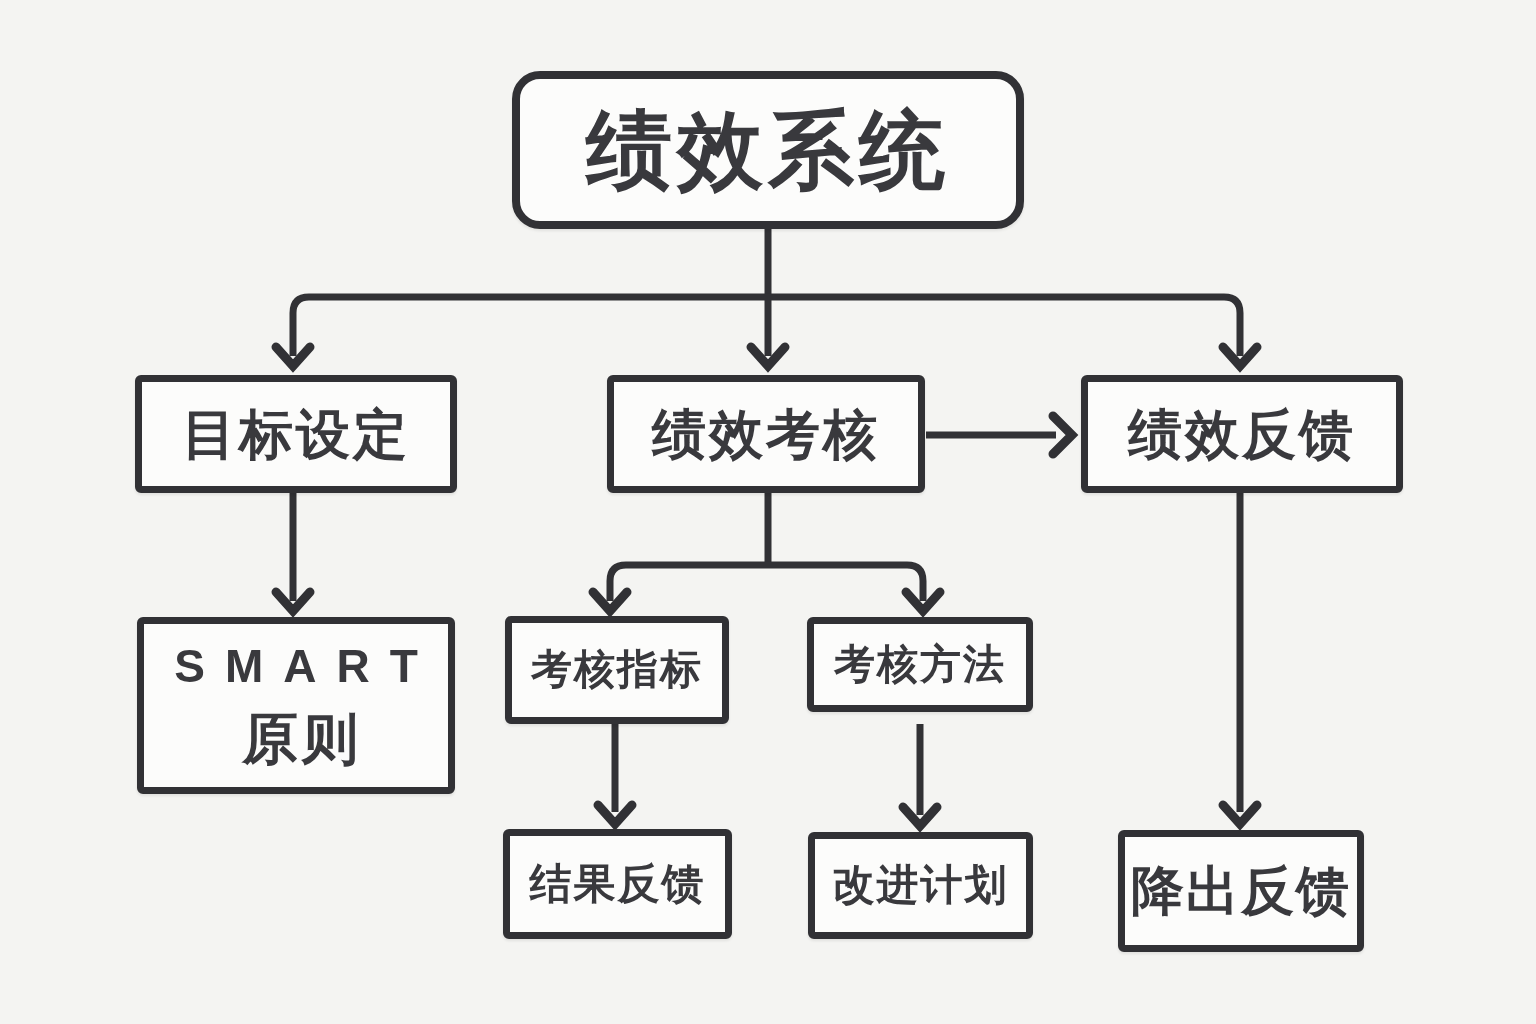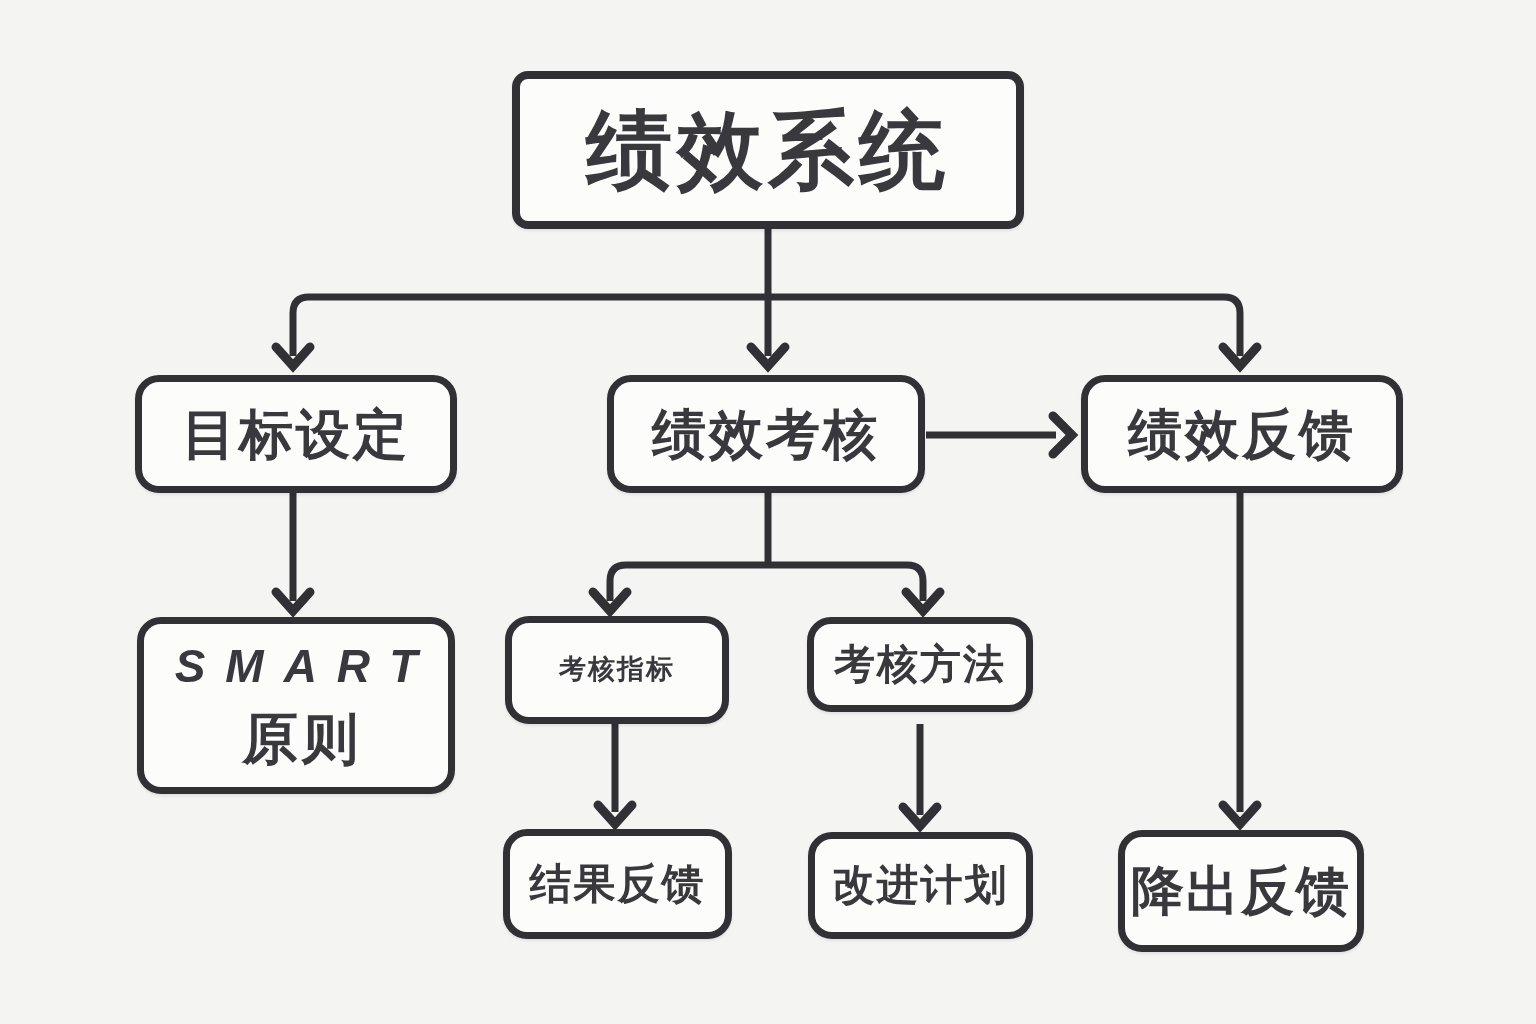--- a/index.html
+++ b/index.html
@@ -20,45 +20,45 @@
     left: 0;
     top: 0;
     width: 1536px;
     height: 1024px;
   }
   .node {
     position: absolute;
     box-sizing: border-box;
     background: #fcfcfb;
     border: 7px solid #313135;
-    border-radius: 24px;
+    border-radius: 6px;
     display: flex;
     flex-direction: column;
     align-items: center;
     justify-content: center;
     color: #39393d;
     font-weight: bold;
     text-align: center;
     box-shadow: 0 2px 3px rgba(0,0,0,0.08);
     line-height: 1.15;
   }
   .node-root {
     left: 512px; top: 71px; width: 512px; height: 158px;
     font-size: 86px;
     letter-spacing: 5px;
     border-width: 8px;
-    border-radius: 16px;
+    border-radius: 28px;
   }
   .node-goal     { left: 135px;  top: 375px; width: 322px; height: 118px; font-size: 54px; letter-spacing: 3px; }
   .node-assess   { left: 607px;  top: 375px; width: 318px; height: 118px; font-size: 54px; letter-spacing: 3px; }
   .node-feedback { left: 1081px; top: 375px; width: 322px; height: 118px; font-size: 54px; letter-spacing: 3px; justify-content: center; }
   .node-smart    { left: 137px;  top: 617px; width: 318px; height: 177px; font-size: 46px; }
-  .node-smart .smart-line1 { letter-spacing: 20px; text-indent: 20px; display: block; font-style: italic; }
+  .node-smart .smart-line1 { letter-spacing: 20px; text-indent: 20px; display: block; }
   .node-smart .smart-line2 { letter-spacing: 4px; display: block; margin-top: 14px; font-size: 56px; margin-left: 12px; }
-  .node-kpi      { left: 505px;  top: 616px; width: 224px; height: 108px; font-size: 27px; letter-spacing: 2px; }
+  .node-kpi      { left: 505px;  top: 616px; width: 224px; height: 108px; font-size: 41px; letter-spacing: 2px; }
   .node-method   { left: 807px;  top: 617px; width: 226px; height: 95px; font-size: 41px; letter-spacing: 2px; }
   .node-result   { left: 503px;  top: 829px; width: 229px; height: 110px; font-size: 42px; letter-spacing: 2px; }
   .node-plan     { left: 808px;  top: 832px; width: 225px; height: 107px; font-size: 42px; letter-spacing: 2px; }
   .node-give     { left: 1118px; top: 830px; width: 246px; height: 122px; font-size: 53px; letter-spacing: 2px; }
 </style>
 </head>
 <body>
 
 <div class="canvas">
 

